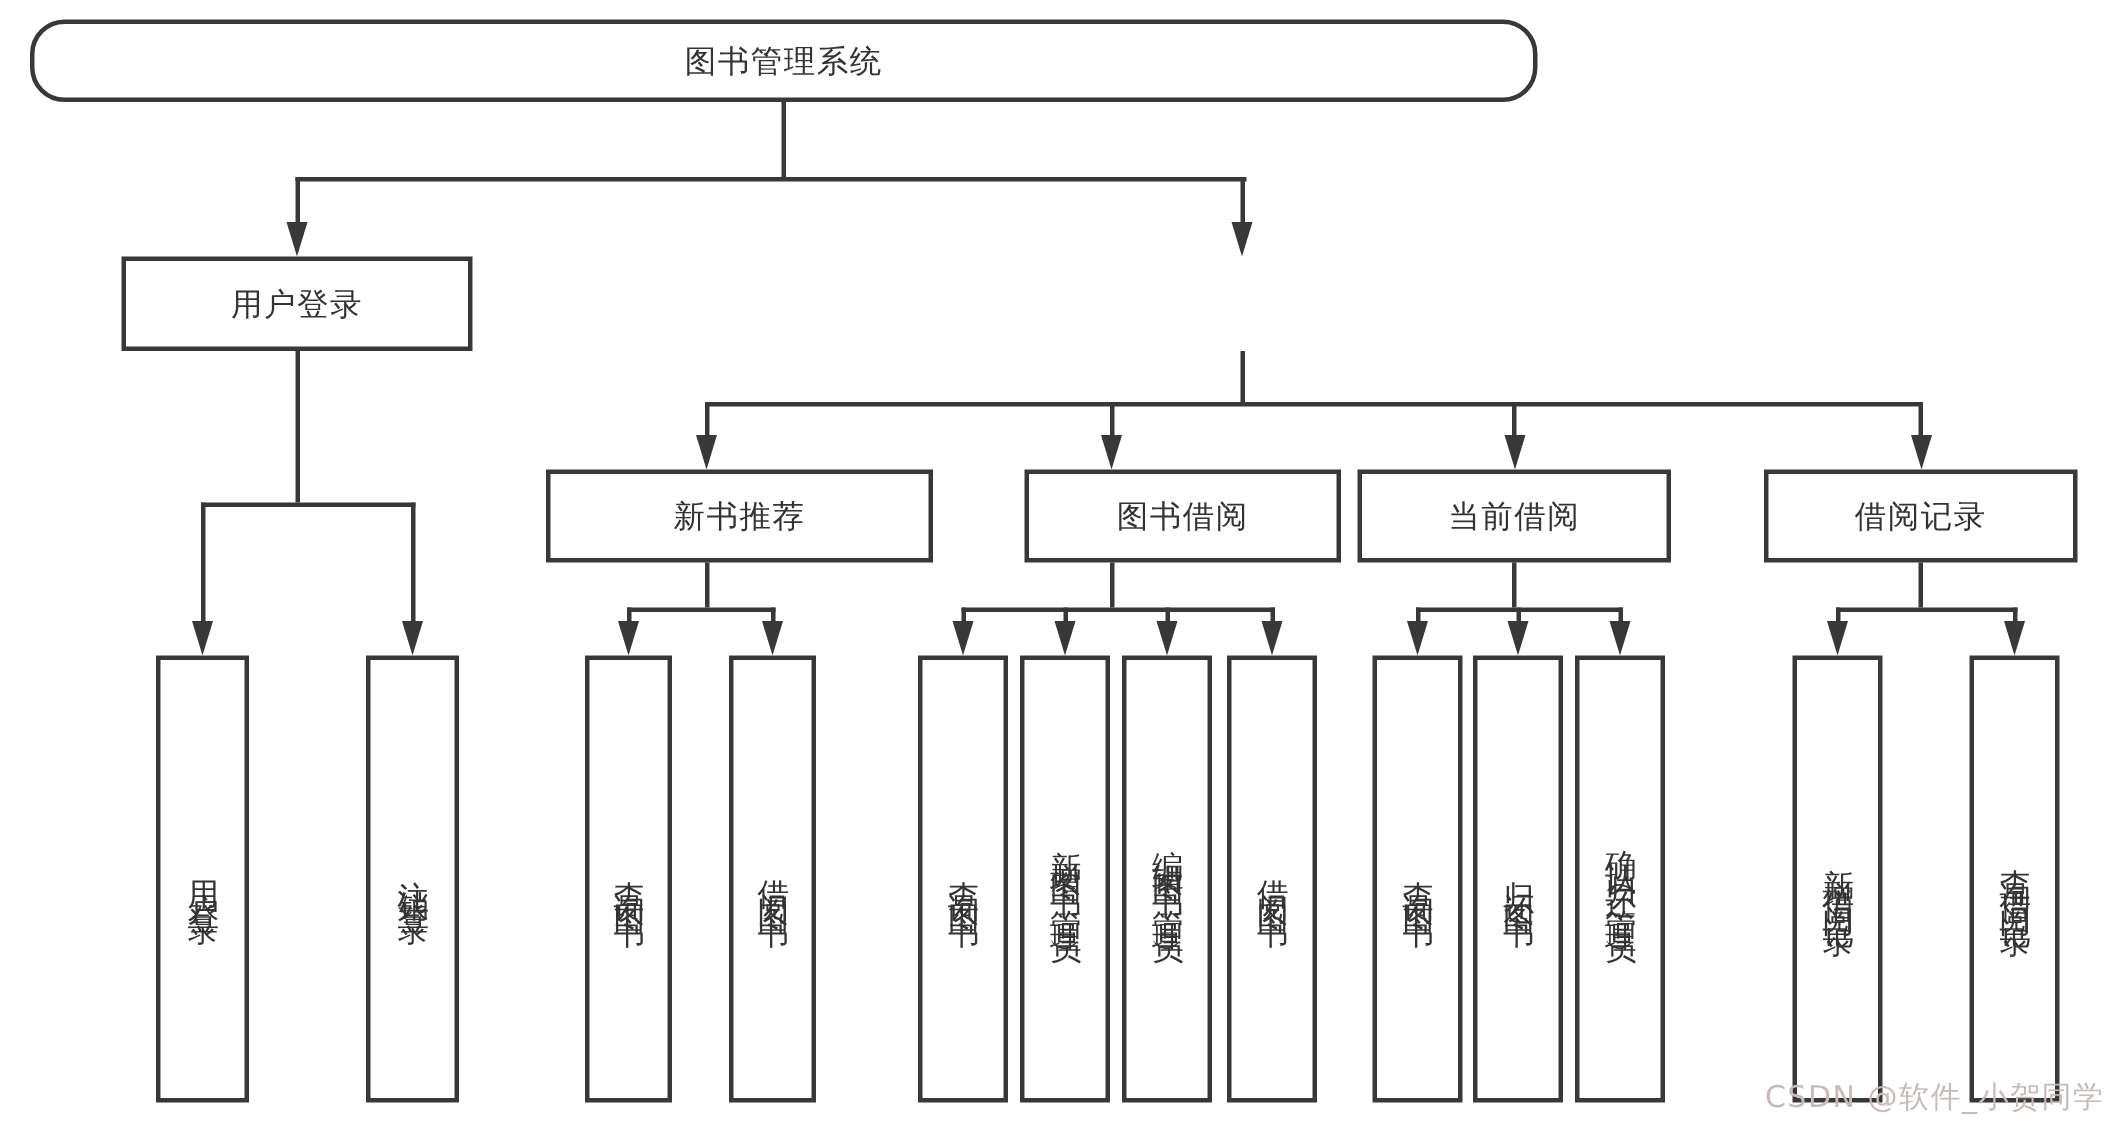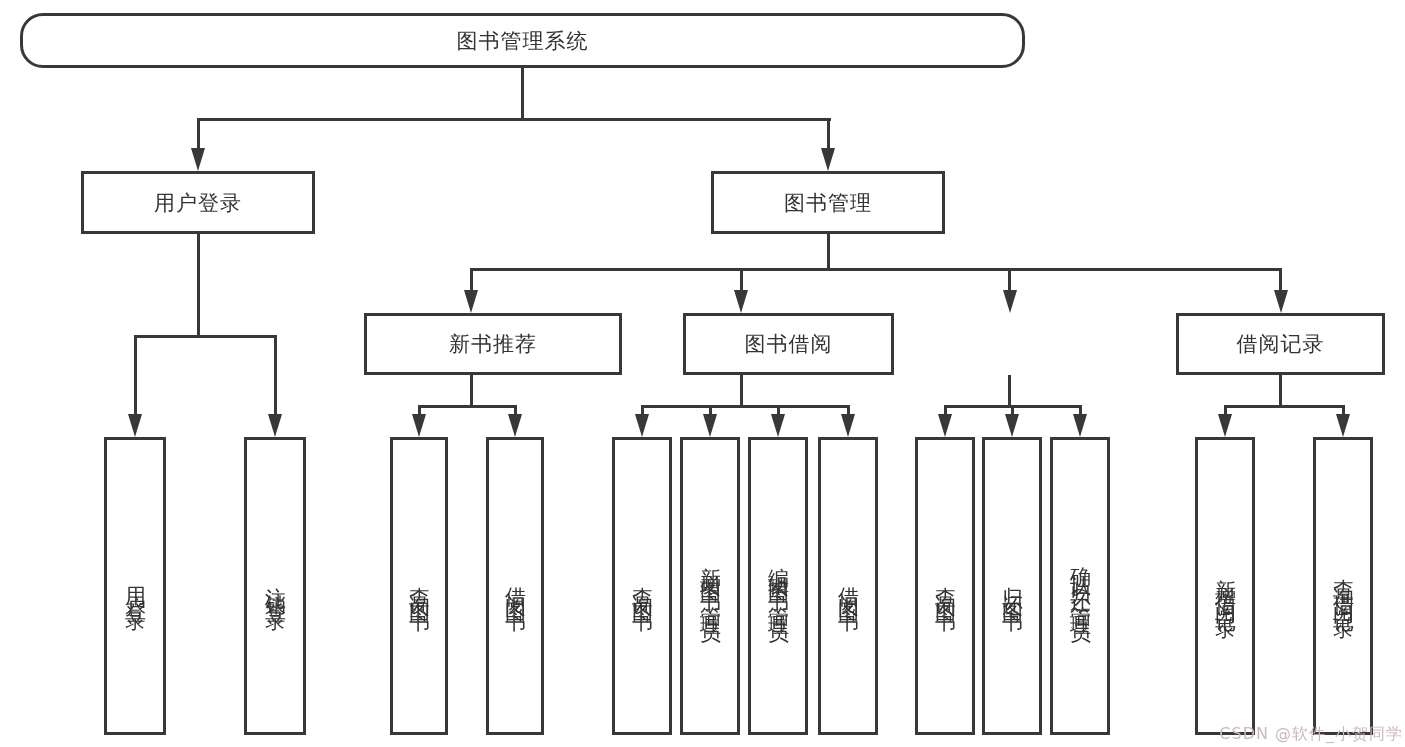--- a/index.html
+++ b/index.html
@@ -21,38 +21,38 @@
   }
   .hl{position:absolute;height:3px;background:#383838;}
   .vl{position:absolute;width:3px;background:#383838;}
   .ar{
     position:absolute;width:0;height:0;
     border-left:7px solid transparent;border-right:7px solid transparent;
     border-top:23px solid #383838;
   }
   .watermark{
     position:absolute;right:2px;bottom:2px;z-index:10;
-    font-size:16px;color:#c9baba;letter-spacing:1px;
+    font-size:20px;color:#c9baba;letter-spacing:1px;
   }
 </style>
 </head>
 <body>
 
 <div id="canvas">
 
   <div class="box" style="left:20px;top:13px;width:1005px;height:55px;border-radius:23px;">图书管理系统</div>
 
   <div class="box" style="left:81px;top:171px;width:234px;height:63px;">用户登录</div>
 
-  <div class="box" style="left:711px;top:171px;width:234px;height:63px;">图书管理</div>
 
   <div class="box" style="left:364px;top:313px;width:258px;height:62px;">新书推荐</div>
 
   <div class="box" style="left:636px;top:313px;width:211px;height:62px;margin-left:47px;">图书借阅</div>
 
+  <div class="box" style="left:905px;top:313px;width:209px;height:62px;">当前借阅</div>
 
   <div class="box" style="left:1176px;top:313px;width:209px;height:62px;">借阅记录</div>
 
   <div class="box vbox" style="left:104px;top:437px;width:62px;height:298px;">用户登录</div>
   <div class="box vbox" style="left:244px;top:437px;width:62px;height:298px;">注销登录</div>
 
   <div class="box vbox" style="left:390px;top:437px;width:58px;height:298px;">查询图书</div>
   <div class="box vbox" style="left:486px;top:437px;width:58px;height:298px;">借阅图书</div>
 
   <div class="box vbox" style="left:612px;top:437px;width:60px;height:298px;">查询图书</div>

